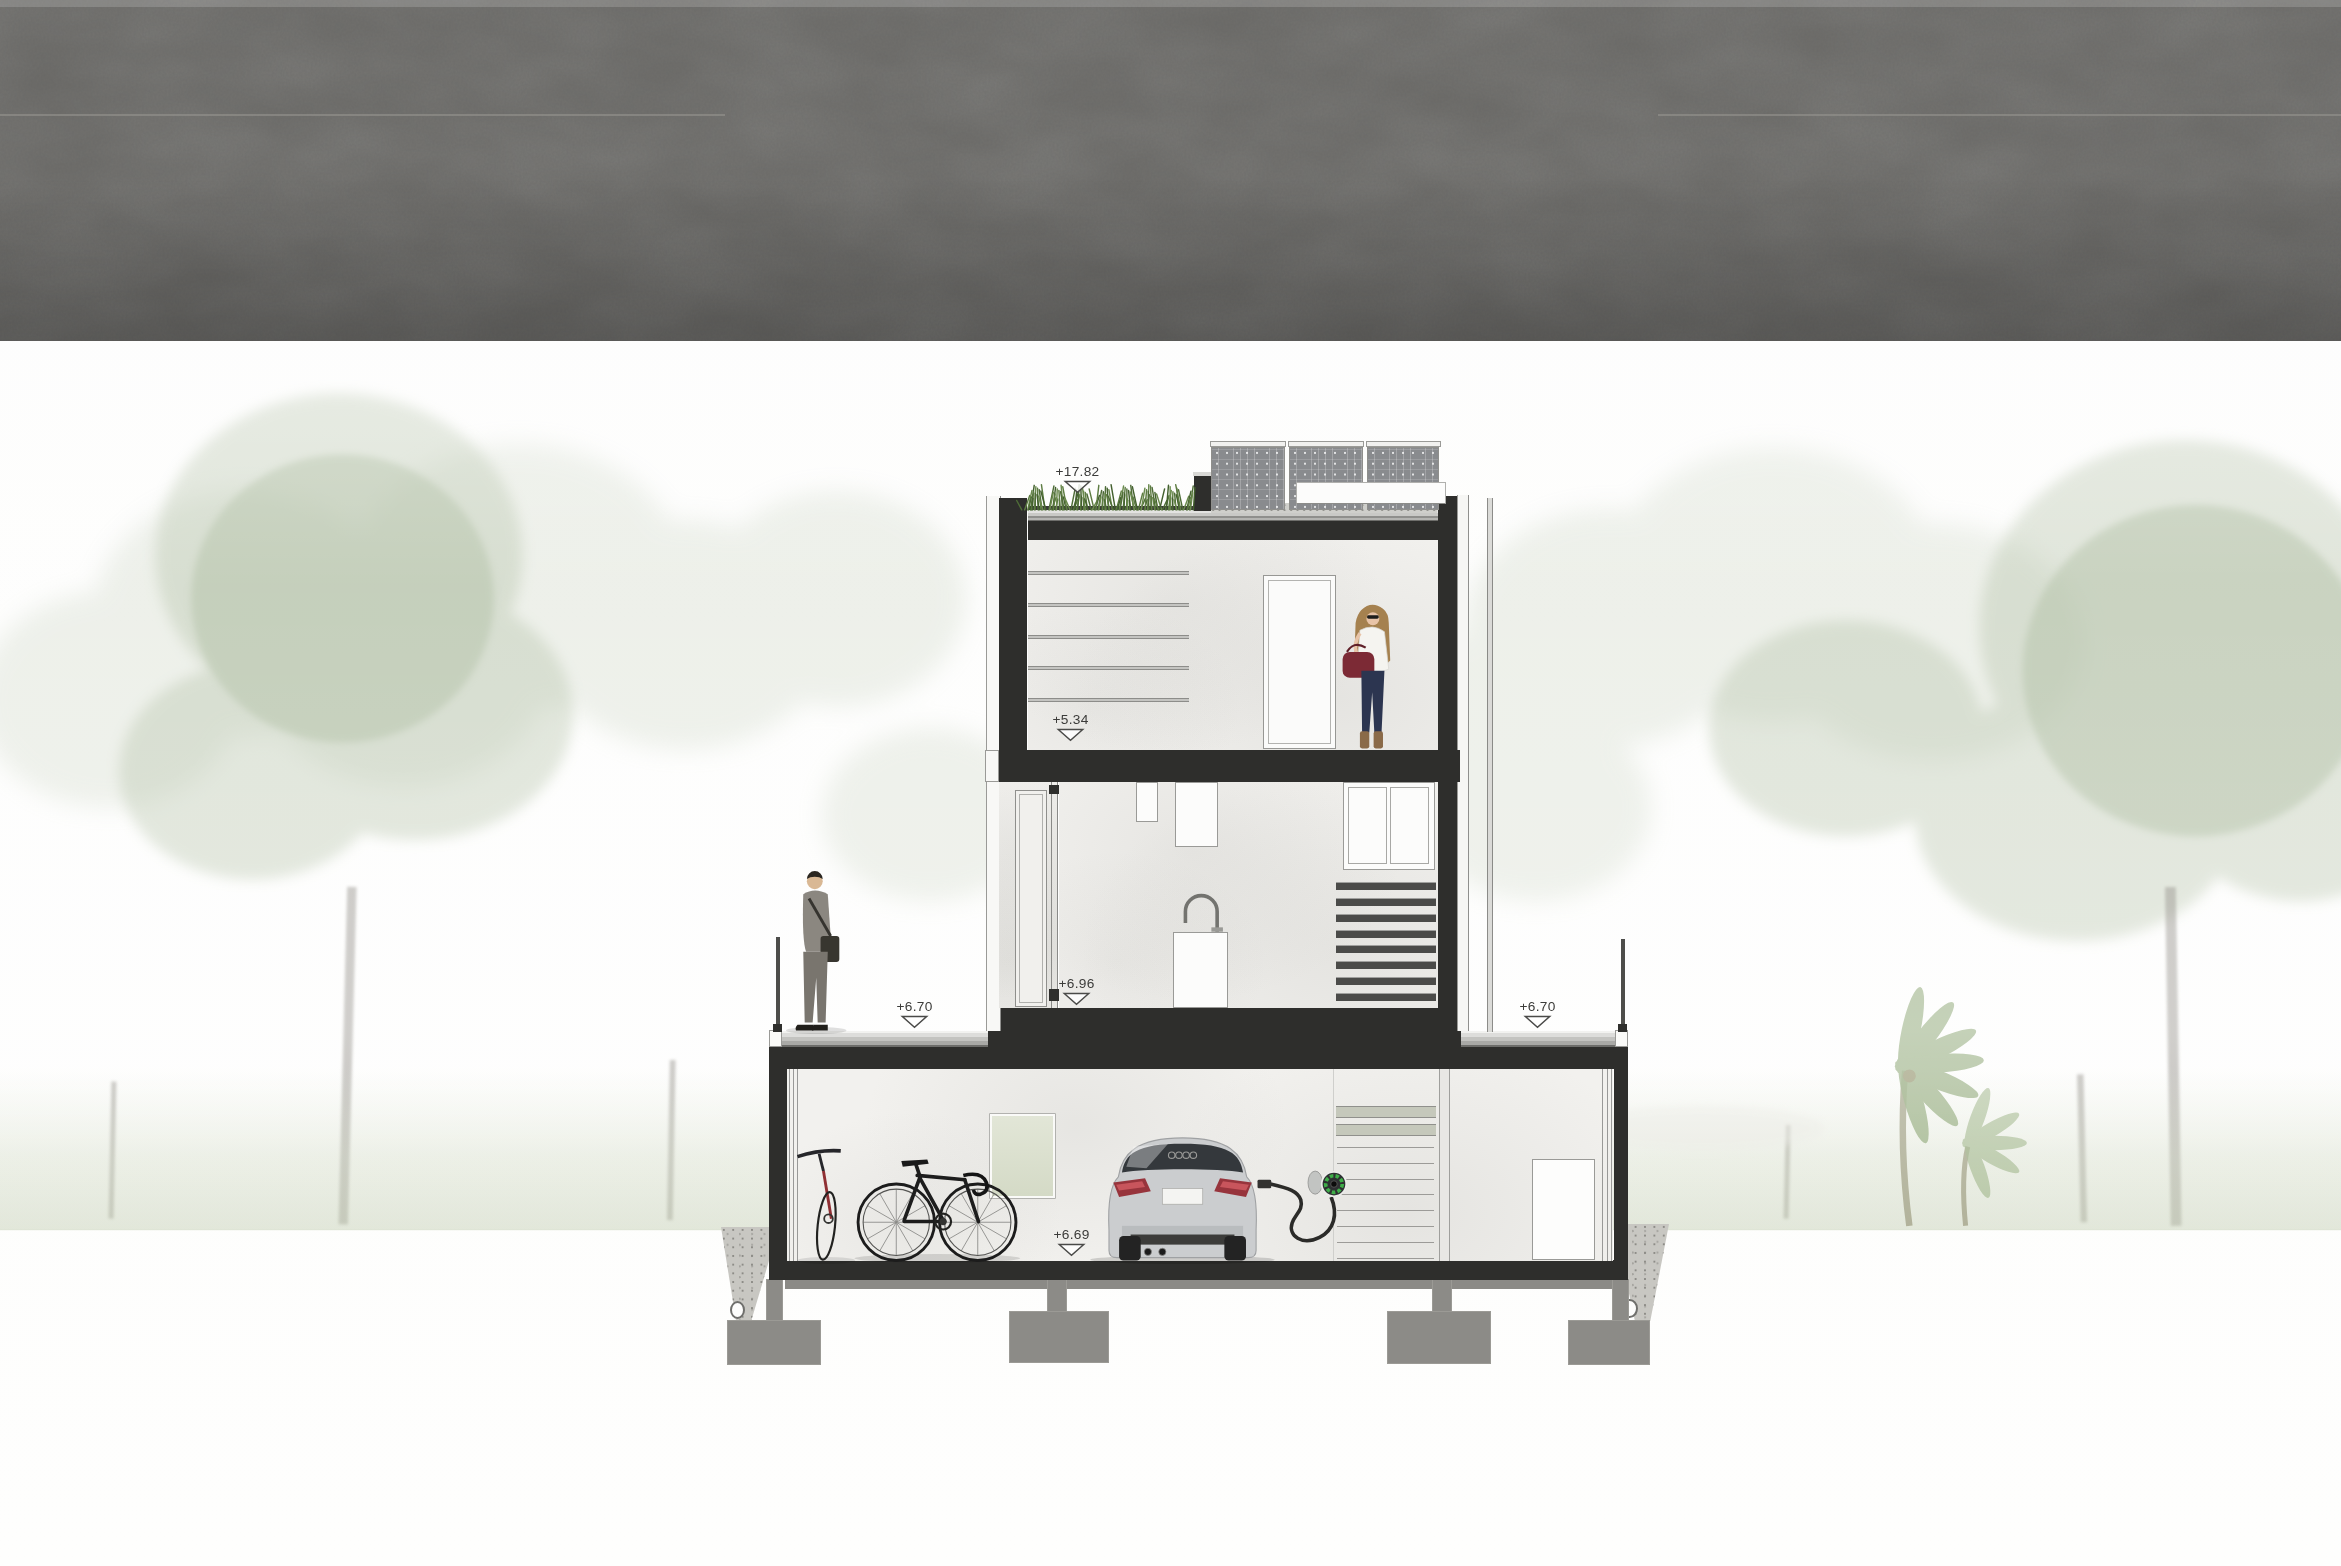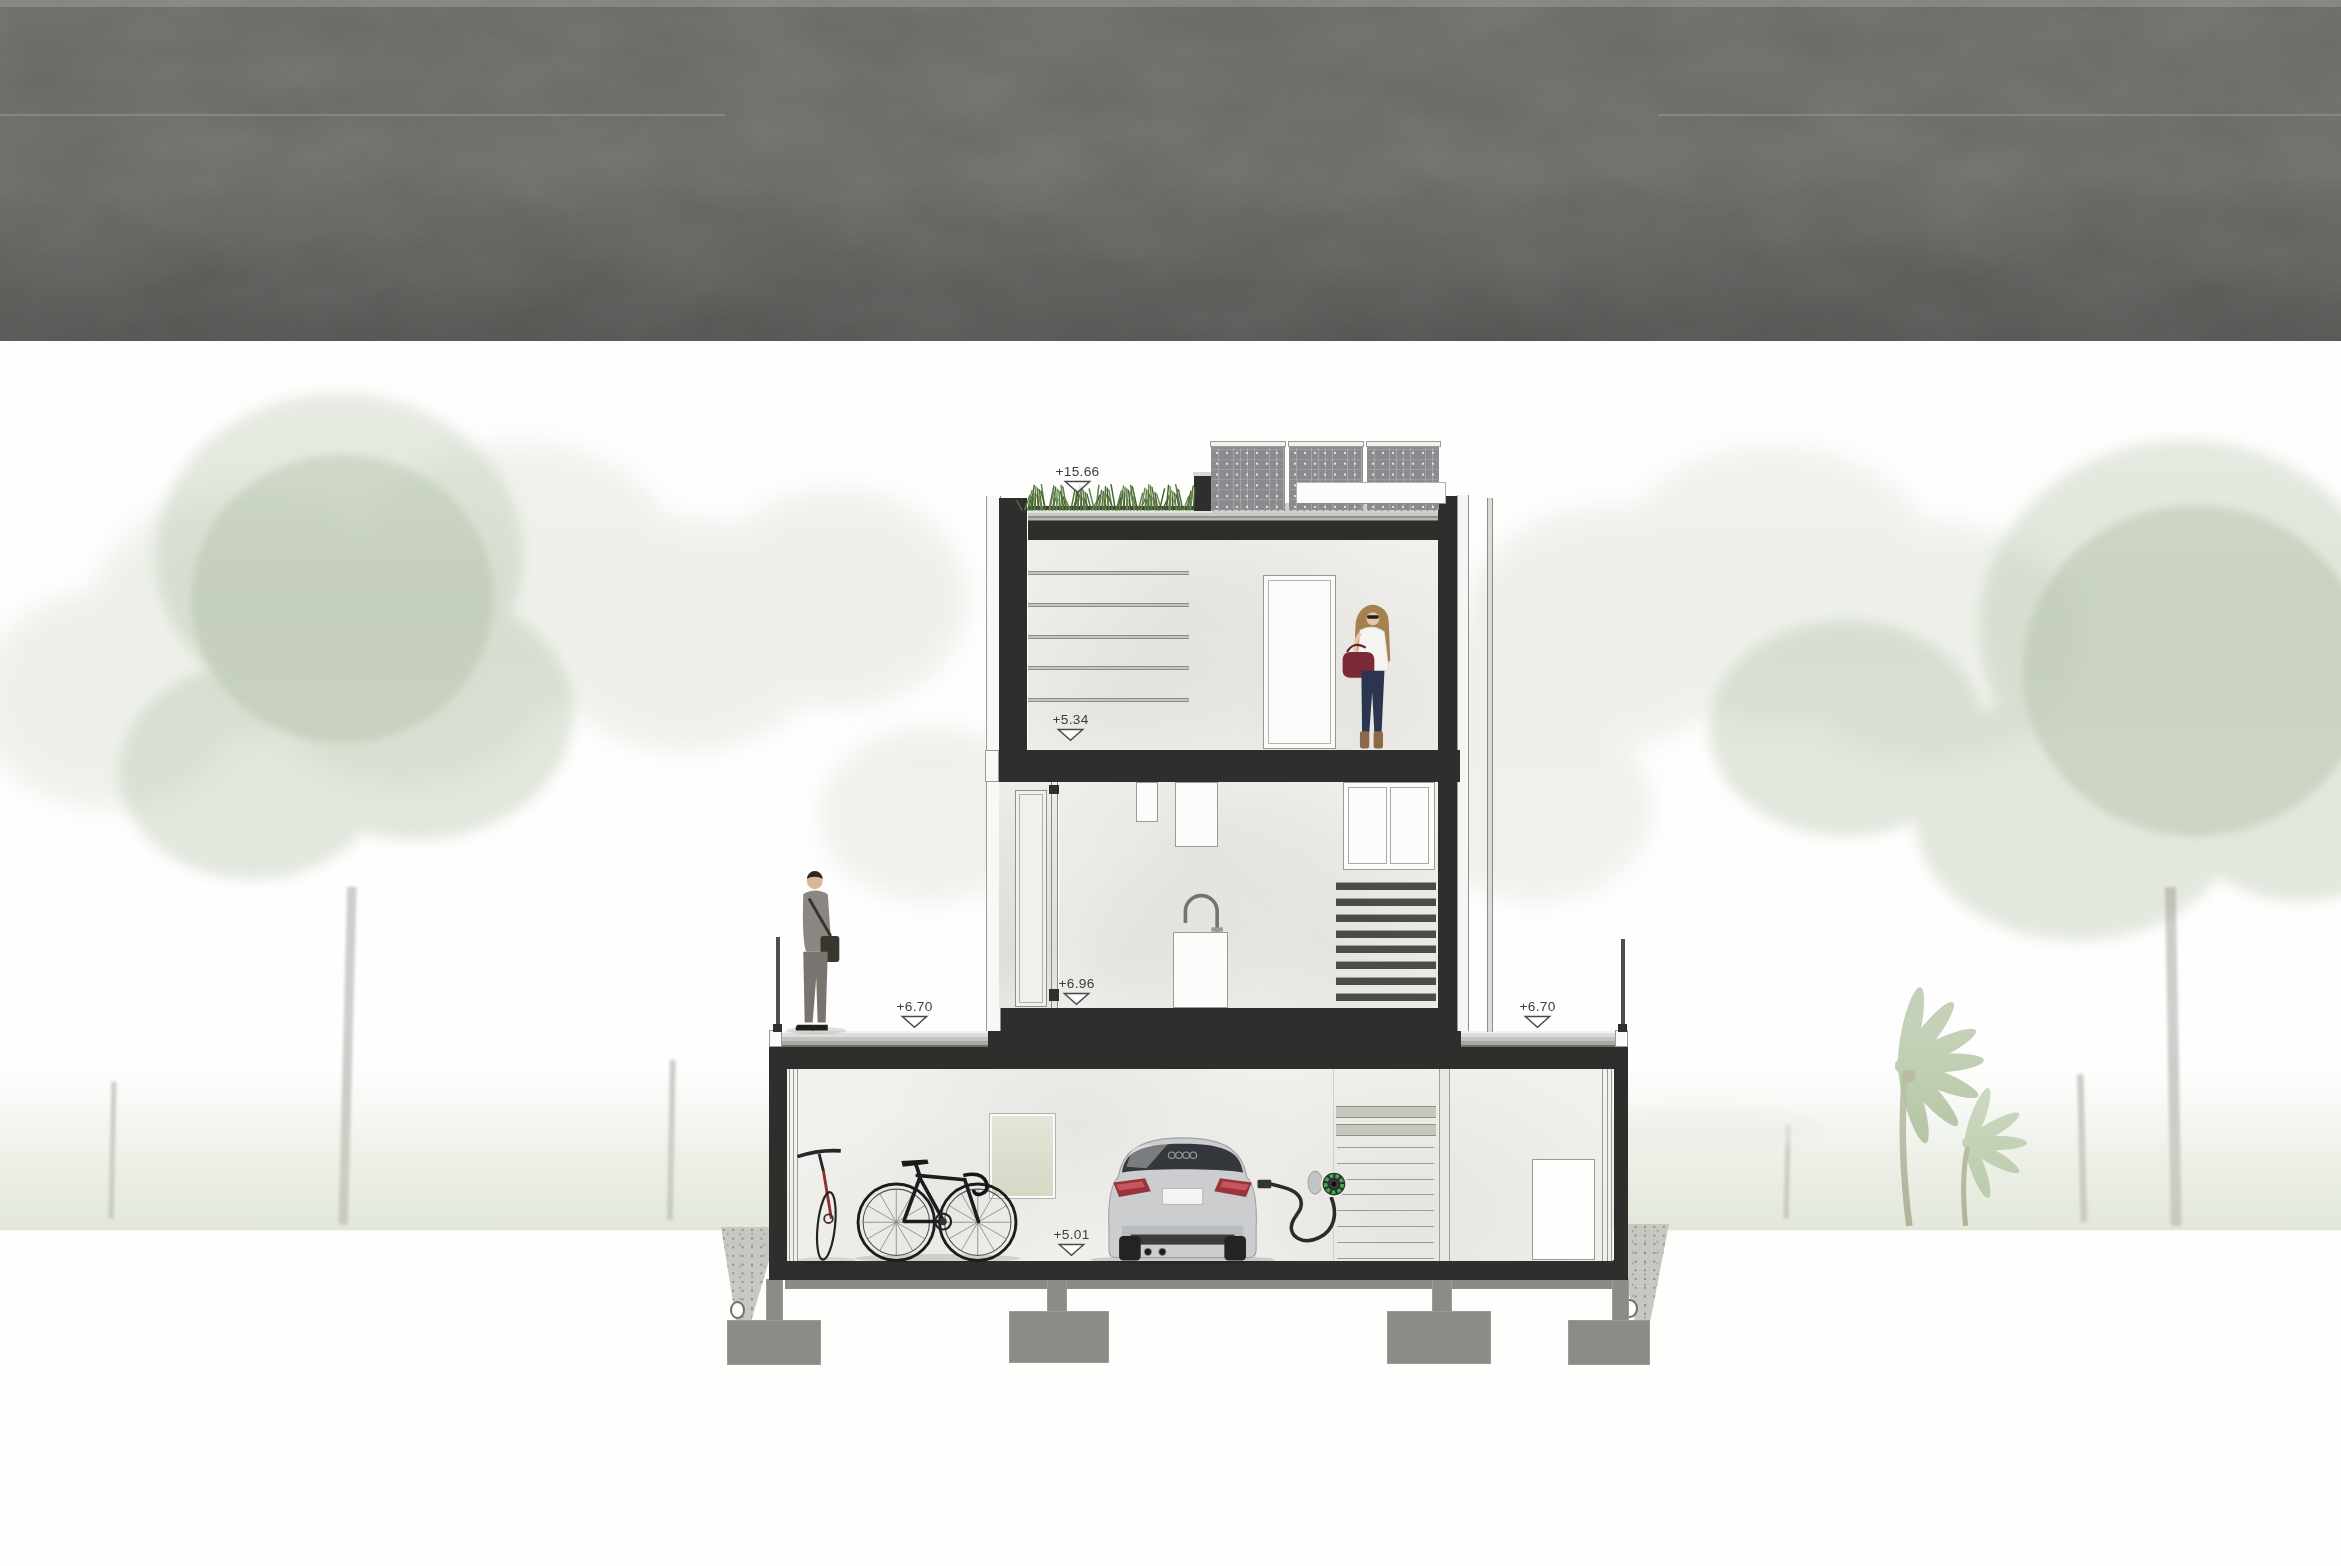--- a/index.html
+++ b/index.html
@@ -495,21 +495,21 @@
       <line x1="1142" y1="1624" x2="1131" y2="1692" stroke="#44444
 2" stroke-width="3"></line>
       <ellipse cx="1146" cy="1700" rx="12" ry="47" fill="none" stroke="#222220" stroke-width="3" transform="rotate(6 1146 1700)"></ellipse>
       <ellipse cx="1146" cy="1700" rx="8" ry="40" fill="none" stroke="#77777
 5" stroke-width="1" transform="rotate(6 1146 1700)"></ellipse>
       <circle cx="1149" cy="1690" r="6" fill="none" stroke="#333331" stroke-width="2.5"></circle>
     </g>
   </svg>
 
   <div class="marker" style="left:1077px;top:464px">
-    <span>+15.66</span>
+    <span>+17.82</span>
     <svg width="29" height="13.7" viewBox="0 0 40 19">
         <polygon points="3,2 37,2 20,17" fill="#ffffff" fill-opacity="0.85" stroke="#4a4a48" stroke-width="2"></polygon>
       </svg>
   </div>
   <div class="marker" style="left:1070px;top:712px">
     <span>+5.34</span>
     <svg width="29" height="13.7" viewBox="0 0 40 19">
         <polygon points="3,2 37,2 20,17" fill="#ffffff" fill-opacity="0.85" stroke="#4a4a48" stroke-width="2"></polygon>
       </svg>
   </div>
@@ -525,20 +525,20 @@
         <polygon points="3,2 37,2 20,17" fill="#ffffff" fill-opacity="0.85" stroke="#4a4a48" stroke-width="2"></polygon>
       </svg>
   </div>
   <div class="marker" style="left:1537px;top:999px">
     <span>+6.70</span>
     <svg width="29" height="13.7" viewBox="0 0 40 19">
         <polygon points="3,2 37,2 20,17" fill="#ffffff" fill-opacity="0.85" stroke="#4a4a48" stroke-width="2"></polygon>
       </svg>
   </div>
   <div class="marker" style="left:1071px;top:1227px">
-    <span>+5.01</span>
+    <span>+6.69</span>
     <svg width="29" height="13.7" viewBox="0 0 40 19">
         <polygon points="3,2 37,2 20,17" fill="#ffffff" fill-opacity="0.85" stroke="#4a4a48" stroke-width="2"></polygon>
       </svg>
   </div>
 
 </div>
 
 
 </body></html>

